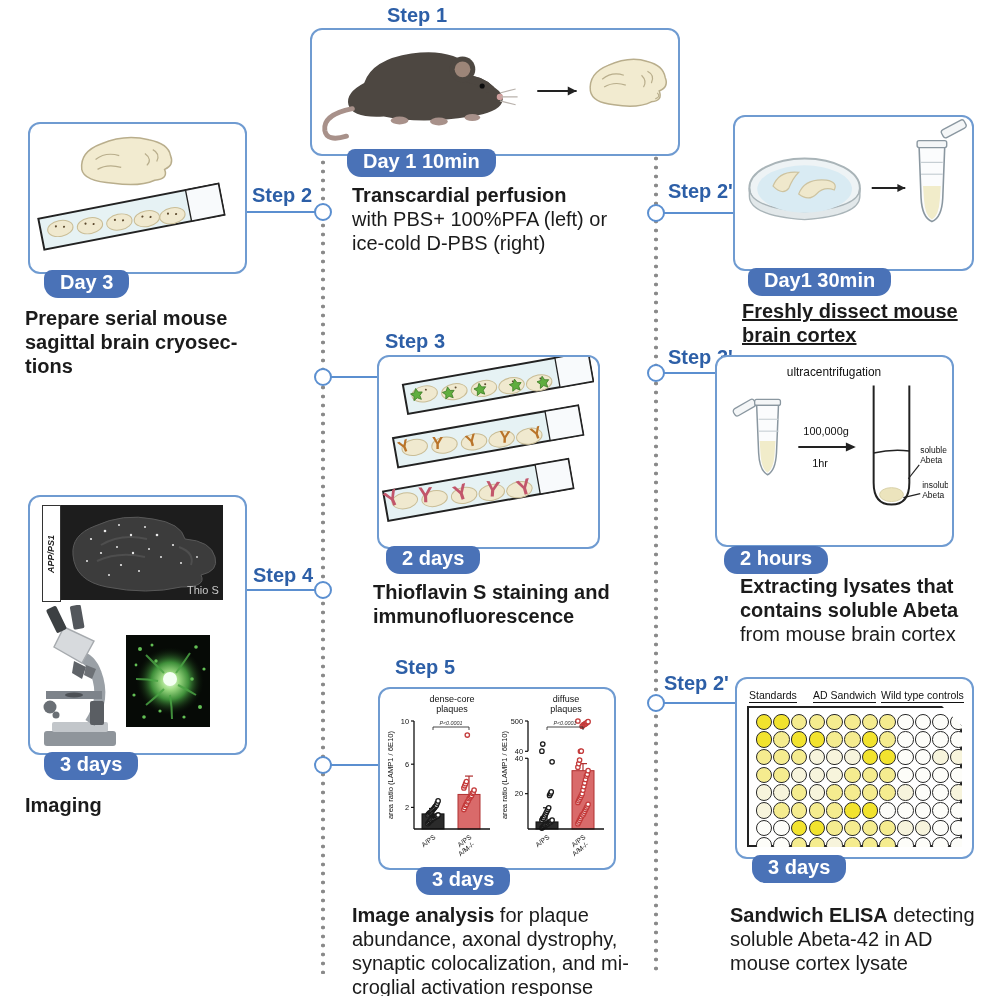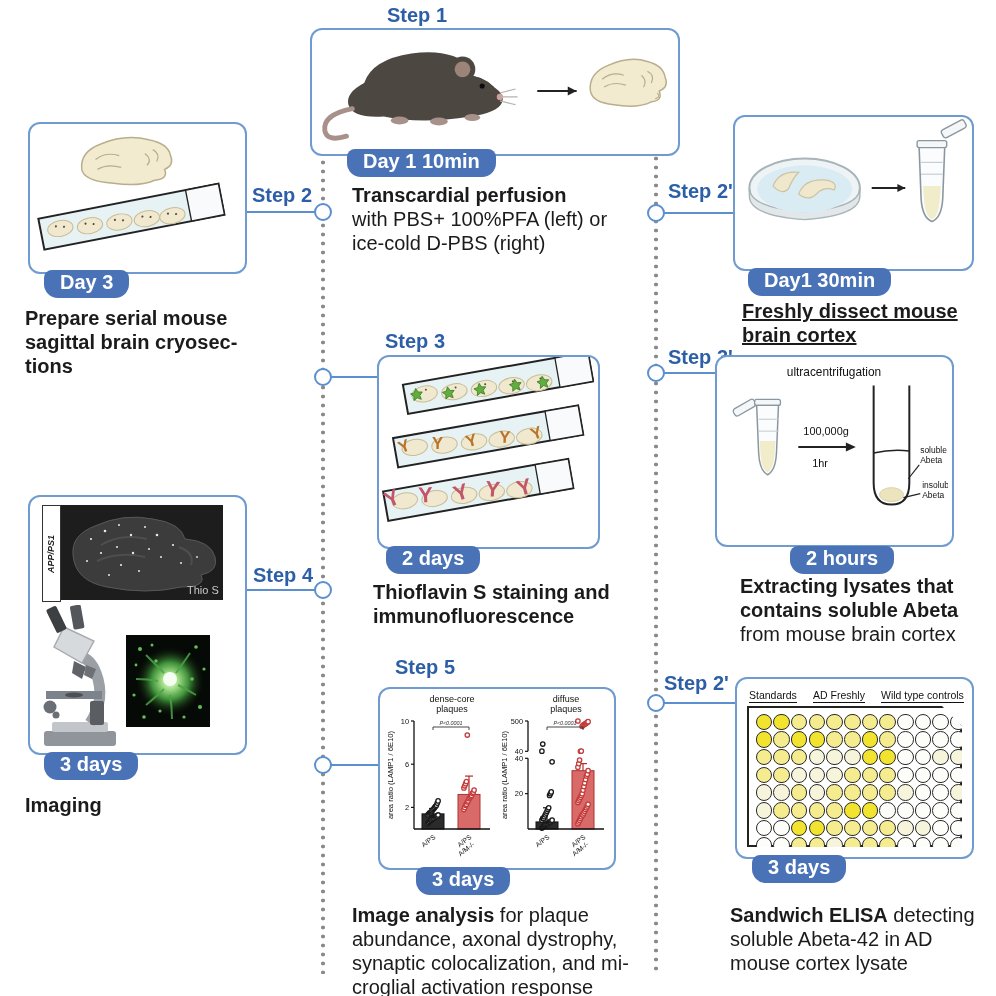--- a/index.html
+++ b/index.html
@@ -254,21 +254,21 @@
         <ellipse cx="176" cy="138" rx="12" ry="7" fill="#ece4bd" stroke="#d8cfa6" stroke-width="1"></ellipse>
       </g>
       <text x="205" y="96" font-size="8.5" fill="#111">soluble</text>
       <text x="205" y="106" font-size="8.5" fill="#111">Abeta</text>
       <line x1="204" y1="108" x2="193" y2="122" stroke="#222" stroke-width="1.2"></line>
       <text x="207" y="131" font-size="8.5" fill="#111">insoluble</text>
       <text x="207" y="141" font-size="8.5" fill="#111">Abeta</text>
       <line x1="205" y1="137" x2="188" y2="141" stroke="#222" stroke-width="1.2"></line>
     </svg>
   </div>
-  <div class="badge" style="left:790px;top:546px;">2 hours</div>
+  <div class="badge" style="left:724px;top:546px;border-radius:13px;">2 hours</div>
   <div class="cap" style="left:740px;top:574px;">
       <div class="cap-line"><span class="b">Extracting lysates that</span></div>
       <div class="cap-line"><span class="b">contains soluble Abeta</span></div>
       <div class="cap-line"><span>from mouse brain cortex</span></div>
     </div>
 
   <div class="steplabel" style="left:253px;top:564px;">Step 4</div>
   <div class="conn" style="left:240px;top:589px;width:75px;"></div>
   <div class="node" style="left:314px;top:581px;"></div>
   <div class="card" style="left:28px;top:495px;width:215px;height:256px;">
@@ -530,21 +530,21 @@
       <div class="cap-line"><span>abundance, axonal dystrophy,</span></div>
       <div class="cap-line"><span>synaptic colocalization, and mi-</span></div>
       <div class="cap-line"><span>croglial activation response</span></div>
     </div>
 
   <div class="steplabel" style="left:664px;top:672px;">Step 2'</div>
   <div class="conn" style="left:664px;top:702px;width:71px;"></div>
   <div class="node" style="left:647px;top:694px;"></div>
   <div class="card" style="left:735px;top:677px;width:235px;height:178px;">
     <div class="plate-label" style="left:12px;top:10px;">Standards</div>
-    <div class="plate-label" style="left:76px;top:10px;">AD Freshly</div>
+    <div class="plate-label" style="left:76px;top:10px;">AD Sandwich</div>
     <div class="plate-label" style="left:144px;top:10px;text-align:center;">Wild type controls</div>
     <div id="plate" style="left:10px;top:27px;width:211px;height:137px;">
       <div id="plate-wells">
           <div class="well" style="background: rgb(242, 227, 46);"></div>
           <div class="well" style="background: rgb(242, 227, 46);"></div>
           <div class="well" style="background: rgb(245, 236, 143);"></div>
           <div class="well" style="background: rgb(245, 236, 143);"></div>
           <div class="well" style="background: rgb(245, 236, 143);"></div>
           <div class="well" style="background: rgb(245, 236, 143);"></div>
           <div class="well" style="background: rgb(245, 236, 143);"></div>

